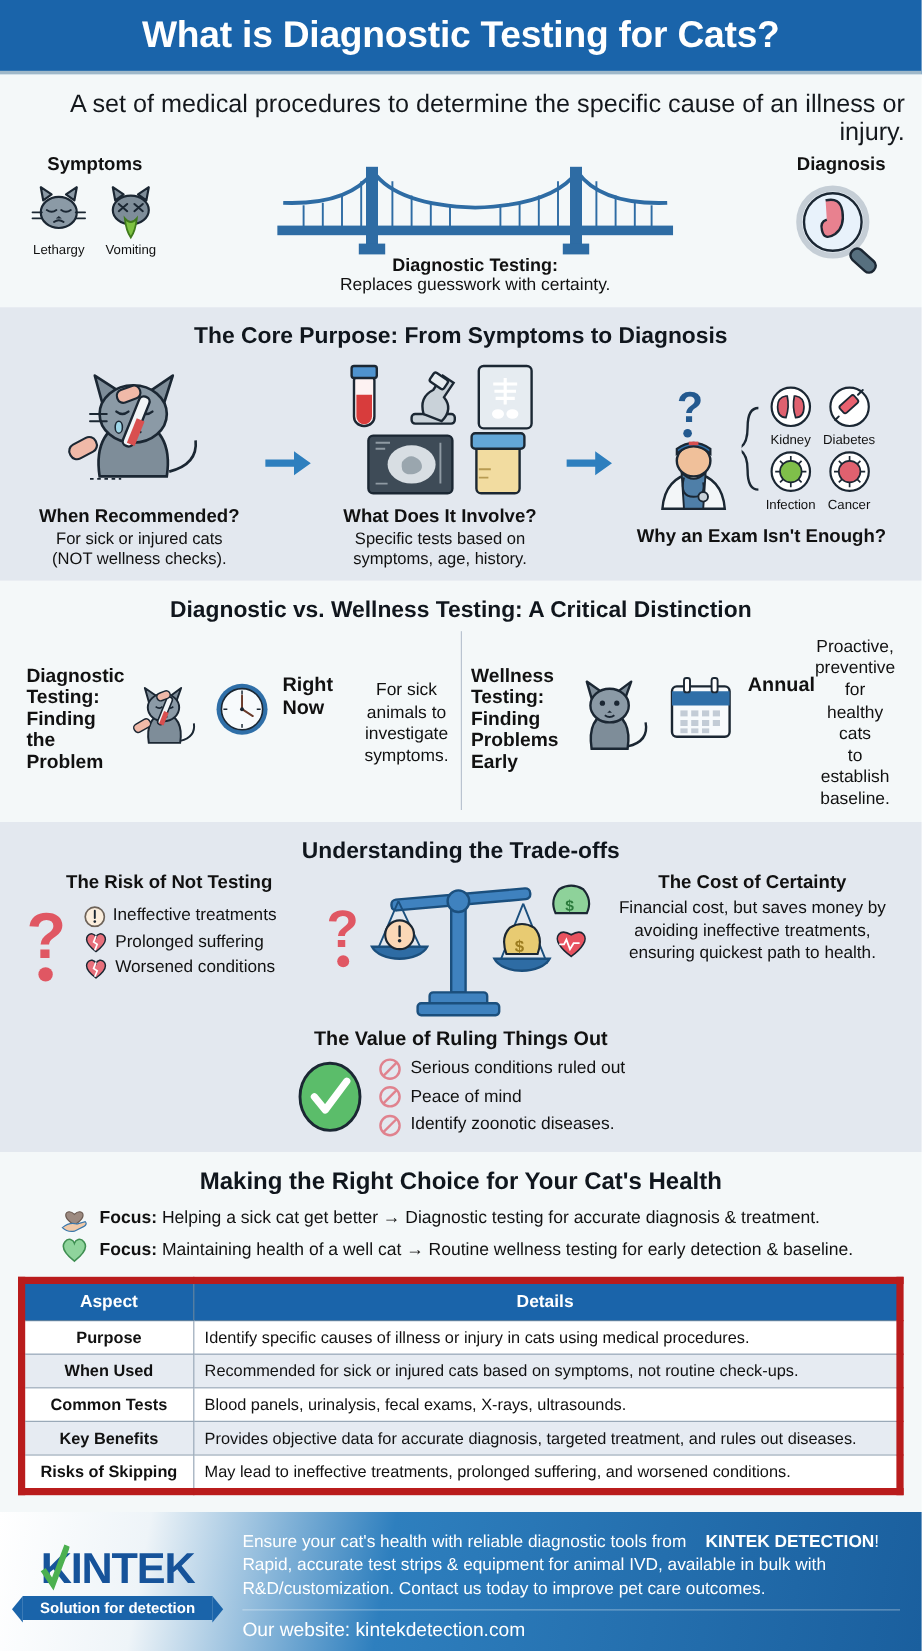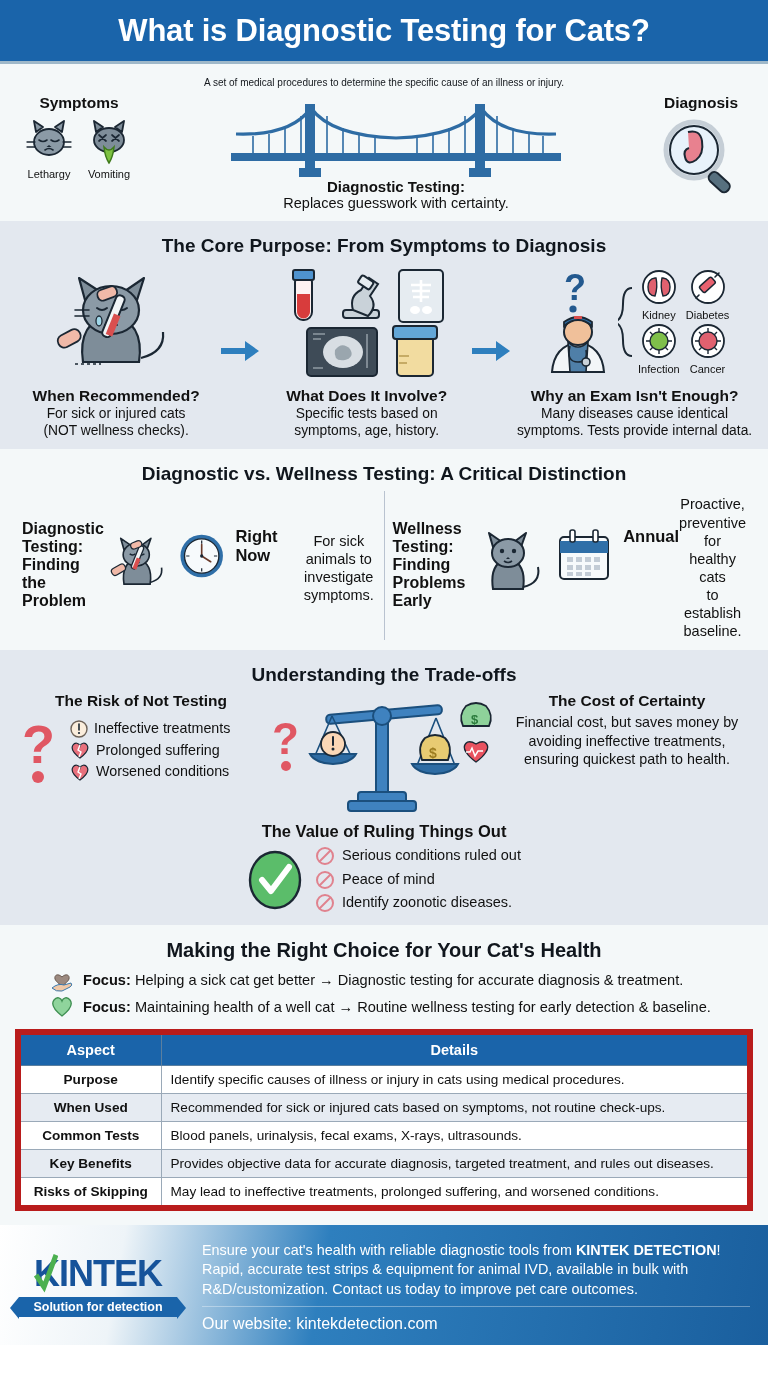--- a/index.html
+++ b/index.html
@@ -15,21 +15,21 @@
     background:#1a64aa; height:64px; display:flex; align-items:center; justify-content:center;
     border-bottom:3px solid #9fb8c9;
   }
   .header h1 { color:#fff; font-size:31px; font-weight:bold; letter-spacing:-.2px; }
 
   
   .sec { padding:8px 14px 10px; }
   .sec-light { background:#f4f8f9; }
   .sec-blue  { background:#e3e8ef; }
   .sec-title { text-align:center; font-size:19px; font-weight:bold; color:#10161d; margin:6px 0 6px; }
-  .lead { text-align:center; font-size:10px; color:#14181d; margin:5px 0 4px; }
+  .lead { text-align:right; font-size:21px; color:#14181d; margin:5px 0 4px; }
 
   
   .intro-row { display:flex; align-items:flex-start; justify-content:space-between; padding:2px 10px 0; }
   .intro-col { display:flex; flex-direction:column; align-items:center; }
   .col-head { font-size:15.5px; font-weight:bold; margin-bottom:4px; }
   .symptom-pair { display:flex; gap:10px; }
   .symptom { display:flex; flex-direction:column; align-items:center; }
   .symptom span { font-size:11px; margin-top:2px; }
   .bridge-col { flex:1; display:flex; flex-direction:column; align-items:center; margin-top:2px;}
   .bridge-cap { font-size:15px; font-weight:bold; margin-top:-6px;}
@@ -88,21 +88,21 @@
   .logo-box { width:196px; display:flex; flex-direction:column; align-items:center; justify-content:center; }
   .logo-word { display:flex; align-items:center; font-size:36px; font-weight:bold; color:#16539a; letter-spacing:-1px; position:relative;}
   .ribbon { position:relative; background:#1a64aa; color:#fff; font-size:12.5px; font-weight:bold;
             padding:3px 14px; margin-top:2px; }
   .ribbon:before, .ribbon:after { content:""; position:absolute; top:0; border-style:solid; width:0; height:0;}
   .ribbon:before { left:-9px; border-width:11px 9px 11px 0; border-color:transparent #1a64aa transparent transparent;}
   .ribbon:after  { right:-9px; border-width:11px 0 11px 9px; border-color:transparent transparent transparent #1a64aa;}
   .footer-text { flex:1; color:#fff; padding:16px 18px 8px 6px; }
   .footer-text p { font-size:14.4px; line-height:1.35; }
   .footer-text .site { font-size:16px; margin-top:7px; padding-top:8px; border-top:1px solid rgba(255,255,255,.35); }
-  .kb { font-weight:bold; }
+  .kb { font-weight:bold;margin-left:12px; }
 </style>
 </head>
 <body>
 
 <div class="page">
 
   <div class="header">
     <h1>What is Diagnostic Testing for Cats?</h1>
   </div>
 
@@ -296,22 +296,20 @@
                 <g stroke="#1b2733" stroke-width="1.4">
                     <path d="M21 9 v-4 M21 27 v4 M12 18 h-4 M30 18 h4 M15 12 l-3 -3 M27 24 l3 3 M27 12 l3 -3 M15 24 l-3 3"></path>
                   </g>
               </svg>
               <span>Cancer</span>
             </div>
           </div>
         </div>
         <div class="core-cap">
           <b>Why an Exam Isn't Enough?</b>
-          <p style="white-space:pre-line">Many diseases cause identical
-symptoms. Tests provide internal data.</p>
         </div>
       </div>
 
     </div>
   </div>
 
   <div class="sec sec-light">
     <div class="sec-title">Diagnostic vs. Wellness Testing: A Critical Distinction</div>
     <div class="cmp-row">
       <div class="cmp-col left">

